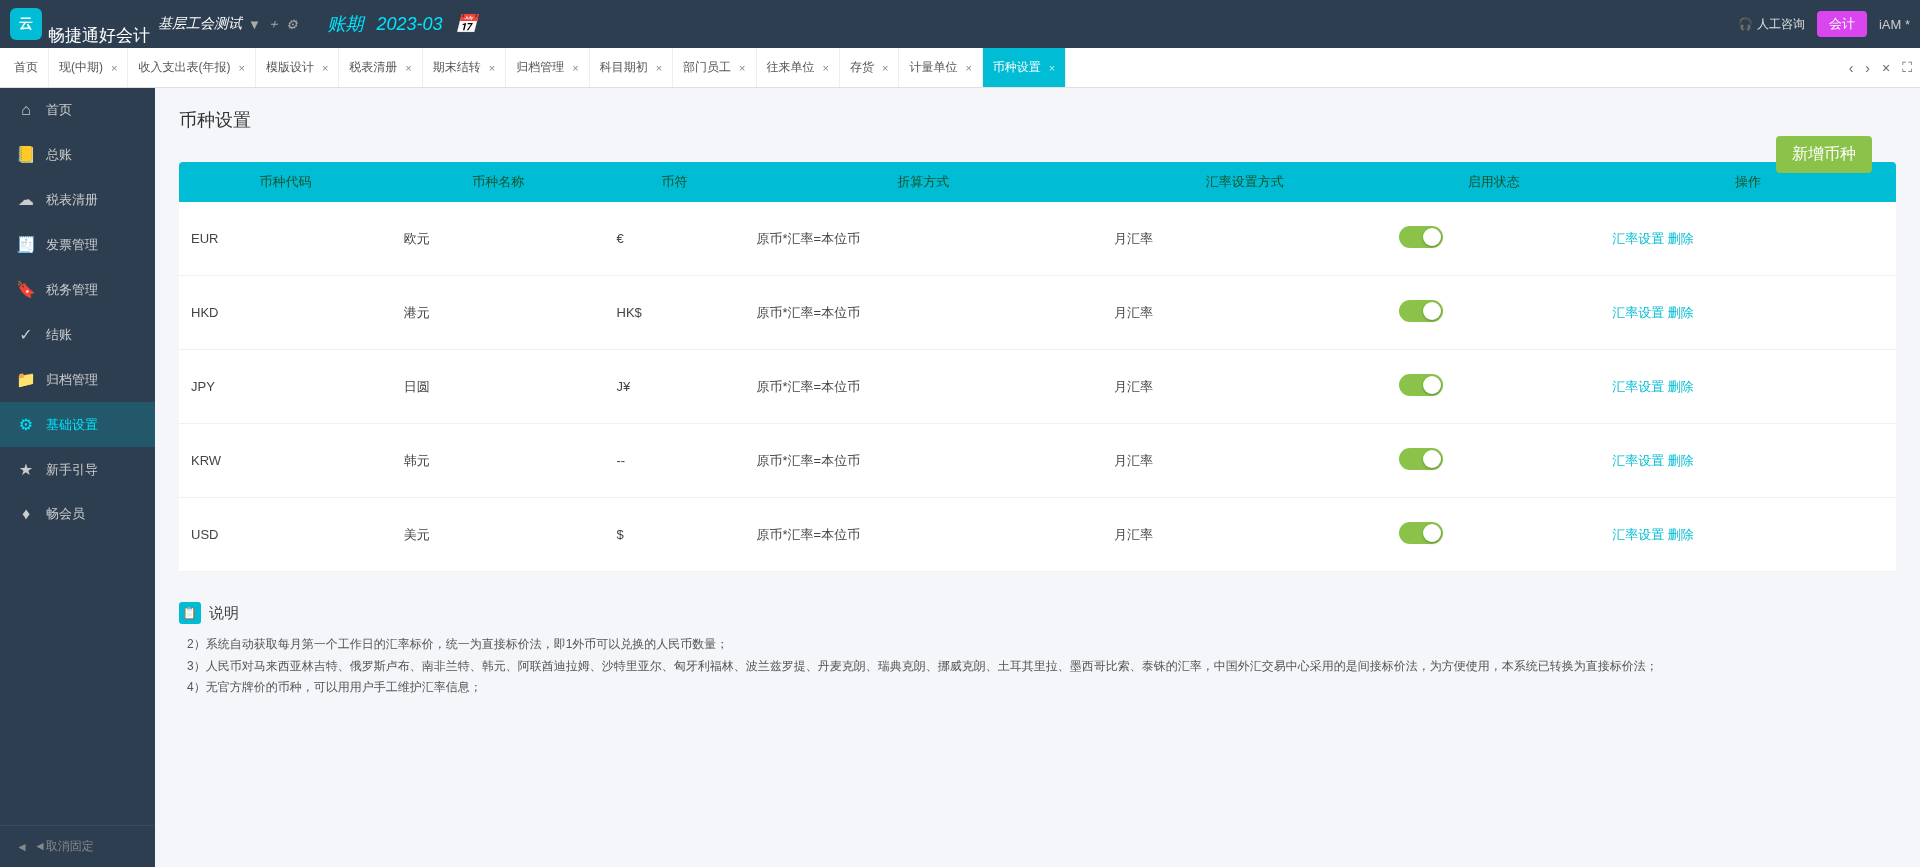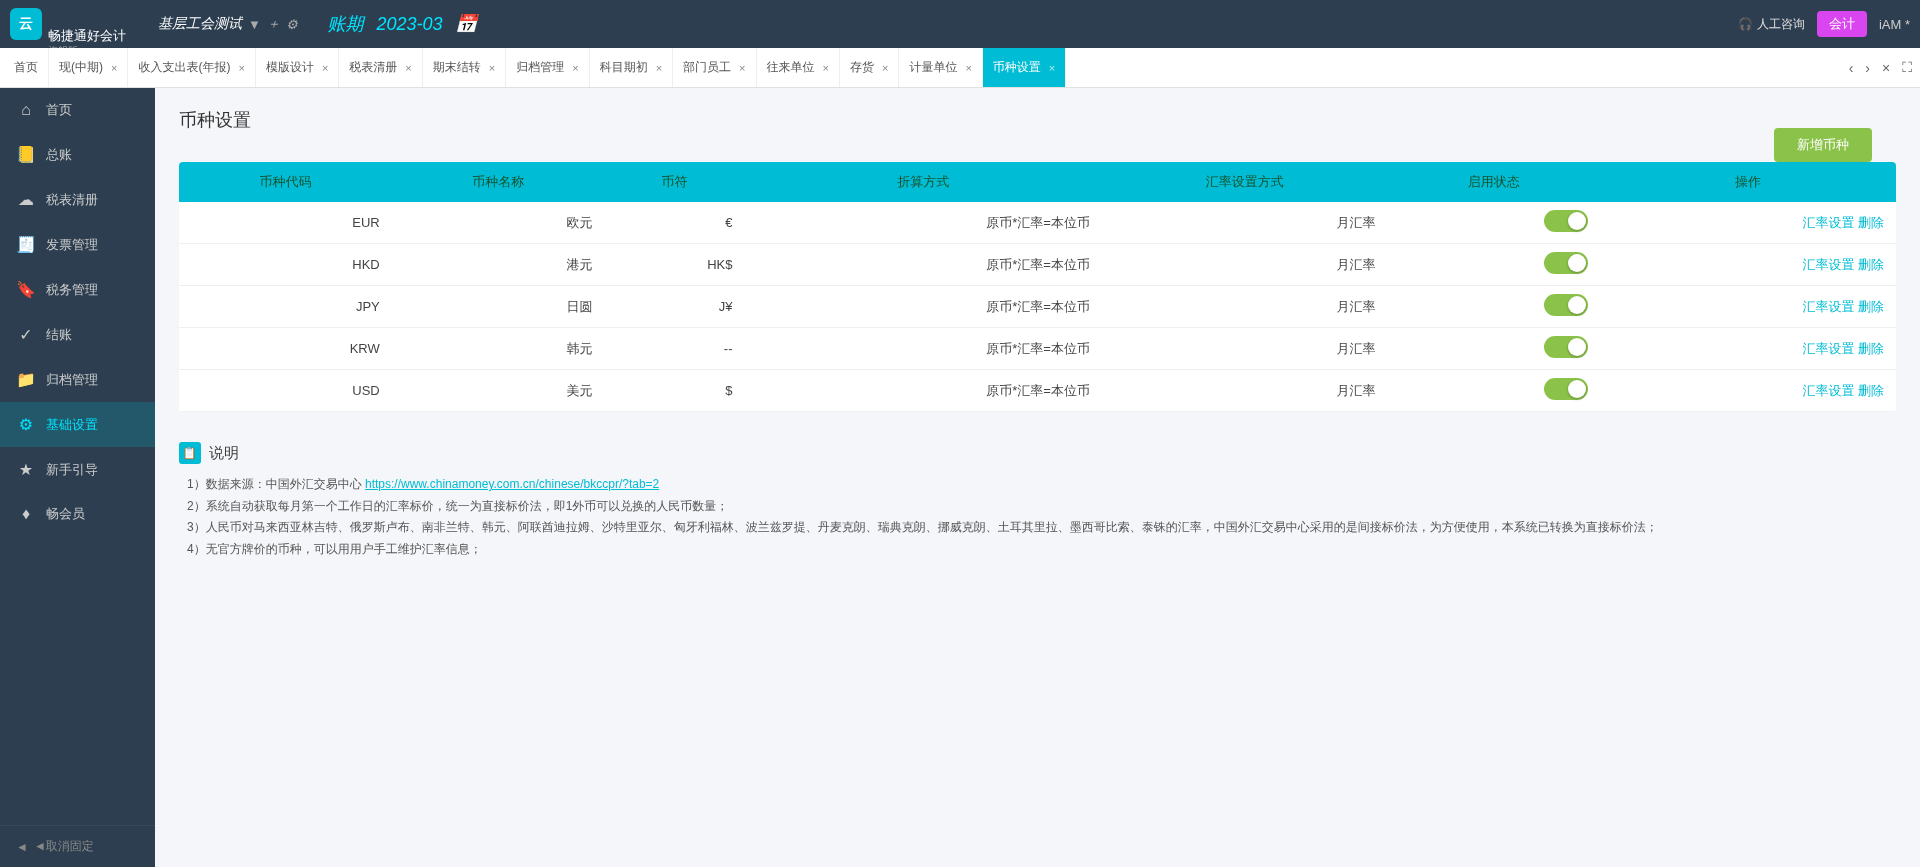--- a/index.html
+++ b/index.html
@@ -2,21 +2,21 @@
 <html><head>
   <meta charset="utf-8">
   <style>
     * { box-sizing: border-box; margin: 0; padding: 0; }
     body { font-family: "Microsoft YaHei", "PingFang SC", sans-serif; font-size: 13px; background: #f0f2f5; display: flex; flex-direction: column; height: 867px; overflow: hidden; }
 
     
     .top-bar { display: flex; align-items: center; background: #2c3e50; height: 48px; padding: 0 10px; gap: 8px; }
     .logo-area { display: flex; align-items: center; gap: 6px; min-width: 140px; }
     .logo-icon { width: 32px; height: 32px; background: #00bcd4; border-radius: 6px; display: flex; align-items: center; justify-content: center; color: white; font-size: 14px; font-weight: bold; }
-    .logo-text { color: white; font-size: 13px; line-height: 1.2; margin-top: 38px; }
+    .logo-text { color: white; font-size: 17px; line-height: 1.2; margin-top: 38px; }
     .logo-sub { color: #aaa; font-size: 10px; }
     .top-bar-project { display: flex; align-items: center; gap: 6px; color: #e0e0e0; font-size: 13px; flex: 1; font-style: italic; }
     .top-bar-project .proj-name { color: white; font-size: 14px; }
     .top-bar-project .dropdown-icon { color: #aaa; cursor: pointer; }
     .top-bar-project .period { color: #e0e0e0; font-size: 18px; margin-left: 20px; }
     .top-bar-project .period span { color: #00e5ff; margin: 0 4px; }
     .top-bar-right { display: flex; align-items: center; gap: 12px; margin-left: auto; }
     .help-btn { color: #e0e0e0; font-size: 12px; display: flex; align-items: center; gap: 4px; cursor: pointer; }
     .account-btn { background: #d946ef; color: white; border: none; padding: 4px 12px; border-radius: 4px; font-size: 13px; cursor: pointer; font-family: inherit; }
 
@@ -34,29 +34,29 @@
     
     .sidebar { width: 155px; background: #2c3e50; display: flex; flex-direction: column; overflow: hidden; }
     .sidebar-item { display: flex; align-items: center; gap: 10px; padding: 13px 16px; color: #ccc; cursor: pointer; font-size: 13px; }
     .sidebar-item.active { background: rgba(0,188,212,0.2); color: #00e5ff; }
     .sidebar-item .icon { font-size: 16px; min-width: 20px; text-align: center; }
     .sidebar-bottom { margin-top: auto; padding: 12px 16px; color: #888; font-size: 12px; cursor: pointer; display: flex; align-items: center; gap: 6px; border-top: 1px solid #3a4a5a; }
 
     
     .content { flex: 1; overflow-y: auto; background: #f5f6fa; padding: 20px 24px; }
     .page-title { font-size: 18px; color: #333; margin-bottom: 16px; font-weight: 500; }
-    .new-btn { position: absolute; top: 20px; right: 24px; background: #8bc34a; color: white; border: none; padding: 8px 23px; border-radius: 4px; font-size: 13px; cursor: pointer; font-family: inherit; }
+    .new-btn { position: absolute; top: 28px; right: 24px; background: #8bc34a; color: white; border: none; padding: 8px 16px; border-radius: 4px; font-size: 16px; cursor: pointer; font-family: inherit; }
     .content-wrapper { position: relative; }
 
     
     .data-table { width: 100%; border-collapse: collapse; background: white; border-radius: 4px; overflow: hidden; }
     .data-table thead tr { background: #00bcd4; color: #14532d; }
     .data-table thead th { padding: 11px 12px; text-align: center; font-weight: 500; font-size: 13px; }
     .data-table tbody tr { border-bottom: 1px solid #f0f0f0; }
-    .data-table tbody td { padding: 8px 12px; text-align: right; font-size: 13px; color: #444; }
+    .data-table tbody td { padding: 24px 12px; text-align: left; font-size: 13px; color: #444; }
 
     
     .toggle { display: inline-flex; align-items: center; cursor: pointer; }
     .toggle-track { width: 44px; height: 22px; background: #8bc34a; border-radius: 11px; position: relative; }
     .toggle-thumb { width: 18px; height: 18px; background: white; border-radius: 50%; position: absolute; top: 2px; right: 2px; box-shadow: 0 1px 3px rgba(0,0,0,0.3); }
 
     
     .action-link { color: #00bcd4; cursor: pointer; text-decoration: none; margin: 0 0; font-size: 13px; }
 
     
@@ -323,21 +323,20 @@
     </tr>
           </tbody>
       </table>
 
       <div class="notes-section">
         <div class="notes-header">
           <div class="notes-icon">📋</div>
           <span class="notes-title">说明</span>
         </div>
         <ul class="notes-list" id="notes-list">
-        <li>1）数据来源：中国外汇交易中心 <a href="#">https://www.chinamoney.com.cn/chinese/bkccpr/?tab=2</a></li>
             <li>2）系统自动获取每月第一个工作日的汇率标价，统一为直接标价法，即1外币可以兑换的人民币数量；</li>
             <li>3）人民币对马来西亚林吉特、俄罗斯卢布、南非兰特、韩元、阿联酋迪拉姆、沙特里亚尔、匈牙利福林、波兰兹罗提、丹麦克朗、瑞典克朗、挪威克朗、土耳其里拉、墨西哥比索、泰铢的汇率，中国外汇交易中心采用的是间接标价法，为方便使用，本系统已转换为直接标价法；</li>
             <li>4）无官方牌价的币种，可以用用户手工维护汇率信息；</li>
           </ul>
       </div>
     </div>
   </div>
 </div>
 
 </body></html>

